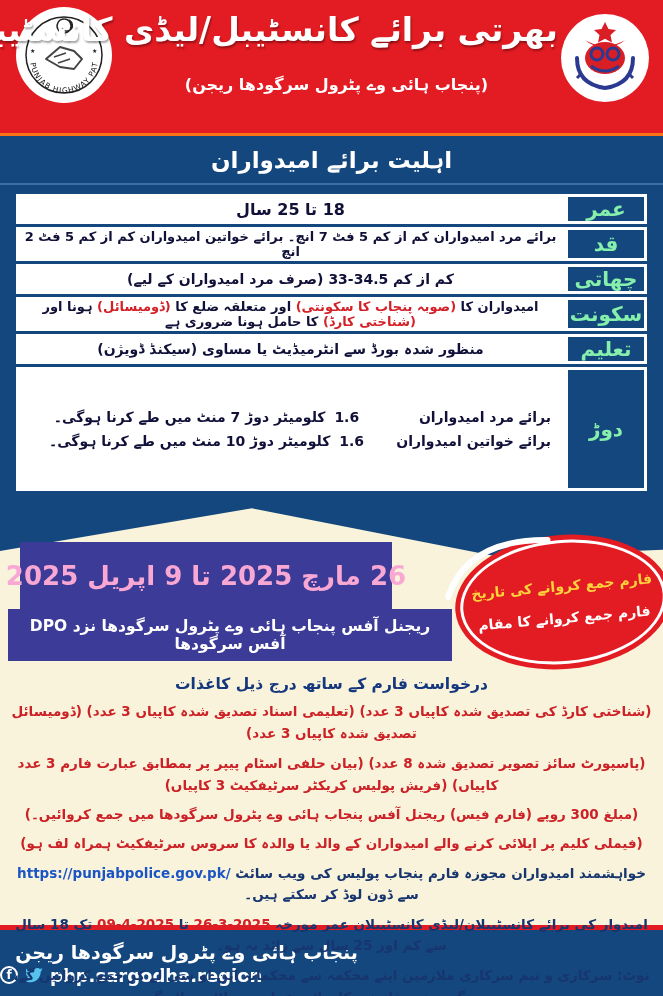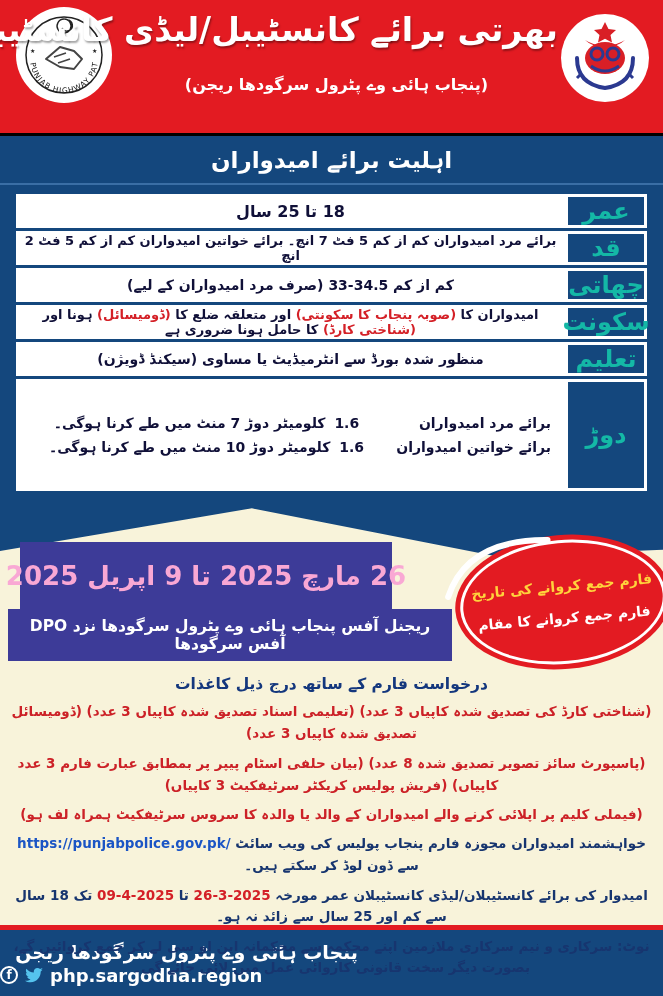--- a/index.html
+++ b/index.html
@@ -11,31 +11,31 @@
   
   .header{position:relative;height:133px;background:#e31b22;color:#fff;}
   .logo{position:absolute;border-radius:50%;background:#fff;overflow:hidden;}
   .logo.left{left:16px;top:7px;width:96px;height:96px;}
   .logo.right{right:14px;top:14px;width:88px;height:88px;}
   .header-titles{position:absolute;left:115px;right:105px;top:4px;text-align:center;direction:rtl;}
   .main-title{font-size:33px;font-weight:800;line-height:1.55;white-space:nowrap;
     text-shadow:1px 2px 2px rgba(0,0,0,.35);}
   .sub-title{font-size:16px;font-weight:700;margin-top:20px;}
   
-  .band{height:52px;background:#14477d;border-top:3px solid #000000;border-bottom:2px solid #3a6ea5;
+  .band{height:52px;background:#14477d;border-top:3px solid #f97316;border-bottom:2px solid #3a6ea5;
     display:flex;align-items:center;justify-content:center;color:#fff;
     font-size:23px;font-weight:800;direction:rtl;}
   
   .table-section{height:320px;background:#14477d;padding:7px 14px 12px;}
   .etable{background:#fff;border:2px solid #14477d;height:100%;display:flex;flex-direction:column;direction:rtl;}
   .t-row{display:flex;direction:rtl;border-bottom:3px solid #14477d;}
   .t-row:last-child{border-bottom:none;}
-  .t-label{width:82px;background:#14477d;border:3px solid #ffffff;color:#14b8a6;
+  .t-label{width:82px;background:#14477d;border:3px solid #ffffff;color:#86efac;
     display:flex;align-items:center;justify-content:center;
-    font-size:24px;font-weight:800;flex-shrink:0;text-align:center;}
+    font-size:20px;font-weight:800;flex-shrink:0;text-align:center;}
   .t-content{flex:1;display:flex;align-items:center;justify-content:center;
     padding:2px 8px;color:#101038;font-weight:700;font-size:14px;text-align:center;direction:rtl;}
   .row-age .t-content{font-size:16px;}
   .red-seg{color:#d42027;}
   .ltr{direction:ltr;unicode-bidi:embed;display:inline-block;}
   .run-col{flex-direction:column;justify-content:center;gap:8px;align-items:stretch;}
   .run-line{display:flex;direction:rtl;align-items:center;padding:0 6px;}
   .run-who{width:168px;text-align:right;font-size:14px;}
   .run-sentence{flex:1;text-align:center;font-size:14px;}
   .run-num{font-weight:800;margin-left:4px;}
@@ -205,20 +205,21 @@
           <path d="M6 62 Q30 6 110 14" fill="none" stroke="#ffffff" stroke-width="6" stroke-linecap="round"></path>
         </svg>
         <div class="badge-line1">فارم جمع کروانے کی تاریخ</div>
         <div class="badge-line2">فارم جمع کروانے کا مقام</div>
       </div>
     </div>
 
     <div class="docs-heading">درخواست فارم کے ساتھ درج ذیل کاغذات</div>
     <div class="doc-line">(شناختی کارڈ کی تصدیق شدہ کاپیاں 3 عدد) (تعلیمی اسناد تصدیق شدہ کاپیاں 3 عدد) (ڈومیسائل تصدیق شدہ کاپیاں 3 عدد)</div>
     <div class="doc-line">(پاسپورٹ سائز تصویر تصدیق شدہ 8 عدد) (بیان حلفی اسٹام پیپر پر بمطابق عبارت فارم 3 عدد کاپیاں) (فریش پولیس کریکٹر سرٹیفکیٹ 3 کاپیاں)</div>
+    <div class="doc-line">(مبلغ 300 روپے (فارم فیس) ریجنل آفس پنجاب ہائی وے پٹرول سرگودھا میں جمع کروائیں۔)</div>
     <div class="doc-line">(فیملی کلیم پر اپلائی کرنے والے امیدواران کے والد یا والدہ کا سروس سرٹیفکیٹ ہمراہ لف ہو)</div>
 
     <div class="info-line">
       <span>خواہشمند امیدواران مجوزہ فارم پنجاب پولیس کی ویب سائٹ </span><span class="url ltr">https://punjabpolice.gov.pk/</span><span> سے ڈون لوڈ کر سکتے ہیں۔</span>
     </div>
     <div class="info-line">
       <span>امیدوار کی برائے کانسٹیبلان/لیڈی کانسٹیبلان عمر مورخہ </span><span class="date-red ltr">26-3-2025</span><span> تا </span><span class="date-red ltr">09-4-2025</span><span> تک 18 سال سے کم اور 25 سال سے زائد نہ ہو۔</span>
     </div>
     <div class="info-line">نوٹ: سرکاری و نیم سرکاری ملازمین اپنے محکمہ سے محکمانہ این او سی لے کر جمع کروائیں گے، بصورت دیگر سخت قانونی کاروائی عمل میں لائی جائے گی۔</div>
   </div>

